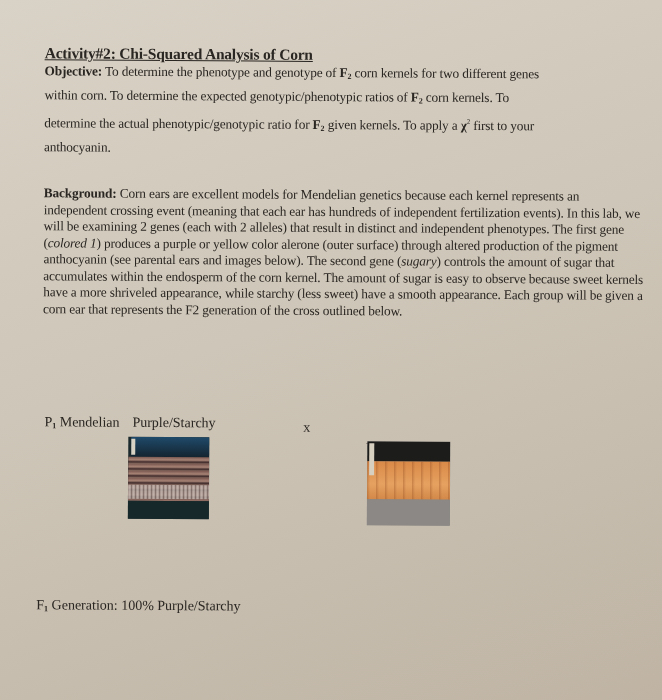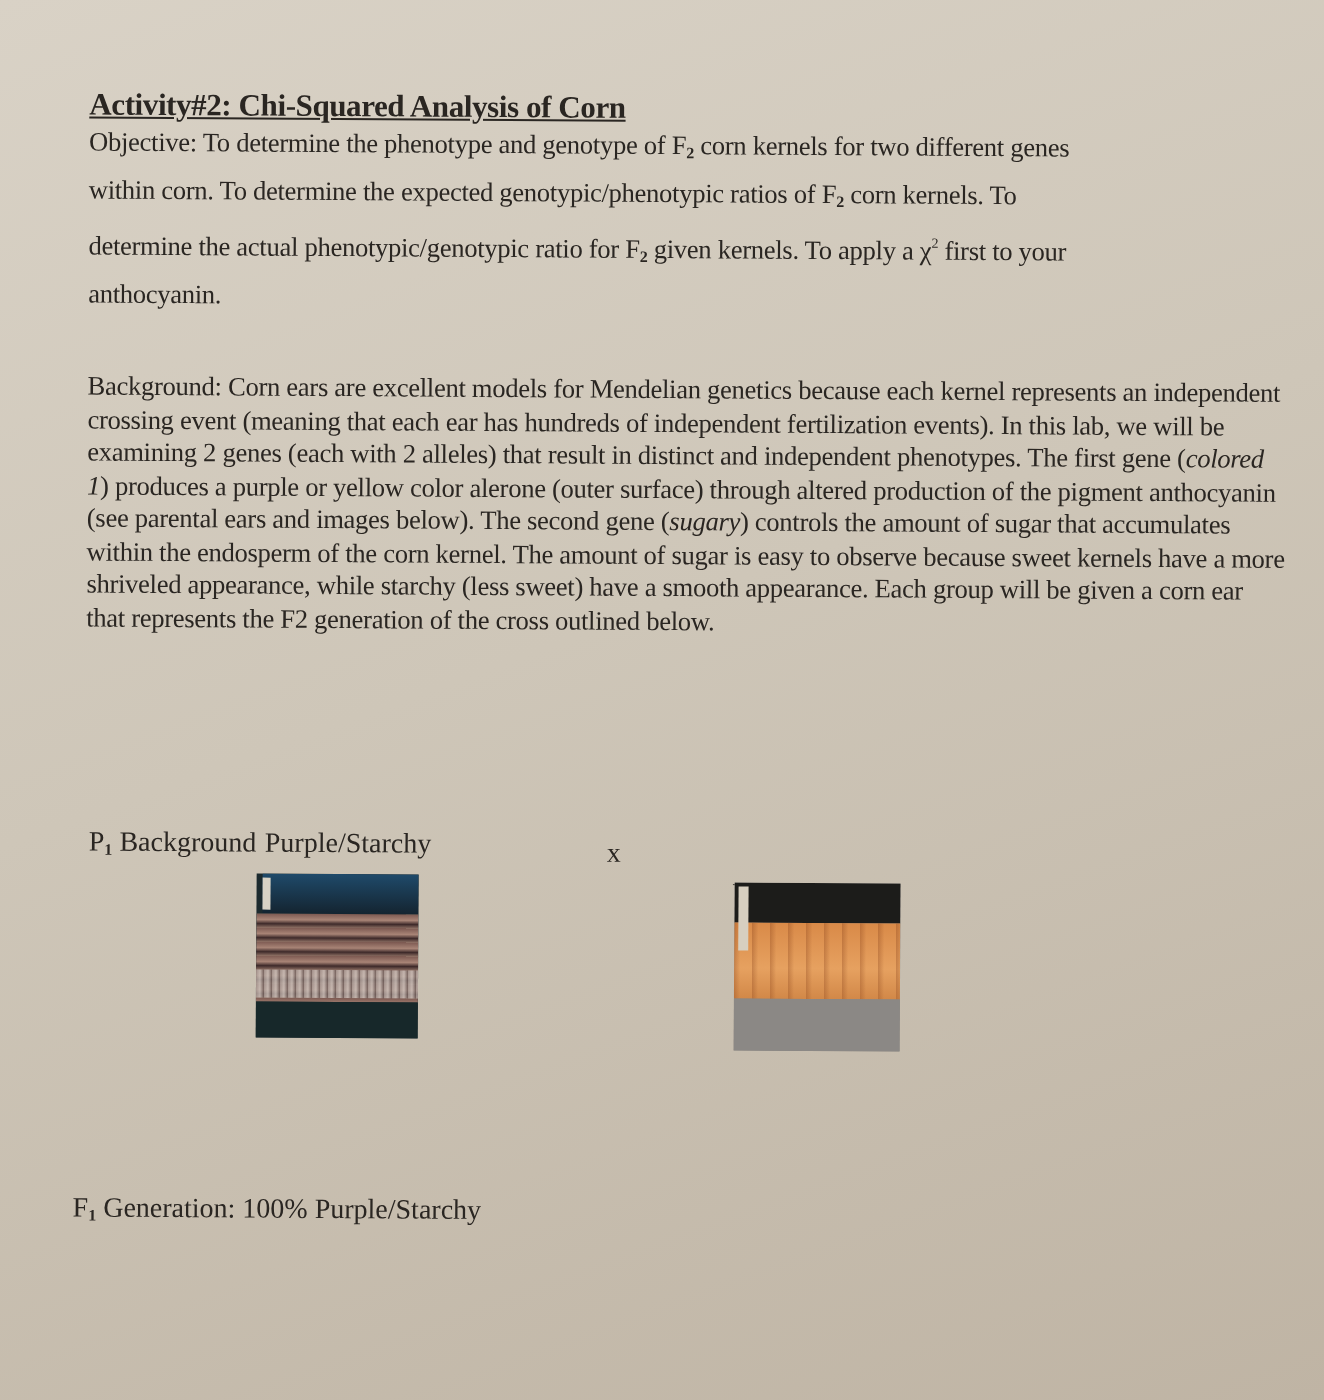--- a/index.html
+++ b/index.html
@@ -31,21 +31,21 @@
       letter-spacing: -0.2px;
     }
     .para {
       position: absolute;
       left: 45px;
       width: 600px;
       font-size: 13.3px;
       line-height: 16.5px;
       letter-spacing: -0.15px;
     }
-    .para b { font-weight: normal; }
+    .para b { font-weight: bold; }
     .objective { top: 61px; line-height: 20px; width: 590px; }
     .background { top: 185px; width: 600px; }
     sub.small { font-size: 8px; vertical-align: -2px; font-weight: bold; }
     sup.small { font-size: 7px; vertical-align: 6px; }
     .gen-row {
       position: absolute;
       top: 414px;
       font-size: 14px;
     }
     .p1-label { left: 47px; }
@@ -104,21 +104,21 @@
     <span>within corn.  To determine the expected genotypic/phenotypic ratios of </span><b>F</b><sub class="small">2</sub><span> corn kernels. To</span><br>
     <span>determine the actual phenotypic/genotypic ratio for </span><b>F</b><sub class="small">2</sub><span> given kernels.  To apply a </span><b>χ</b><sup class="small">2</sup><span> first to your</span><br>
     <span>anthocyanin.</span>
   </div>
 
   <div class="para background">
     <b>Background:</b><span> Corn ears are excellent models for Mendelian genetics because each kernel represents an independent crossing event (meaning that each ear has hundreds of independent fertilization events).  In this lab, we will be examining 2 genes (each with 2 alleles) that result in distinct and independent phenotypes.  The first gene (</span><i>colored 1</i><span>) produces a purple or yellow color alerone (outer surface) through altered production of the pigment anthocyanin (see parental ears and images below).  The second gene (</span><i>sugary</i><span>) controls the amount of sugar that accumulates within the endosperm of the corn kernel.  The amount of sugar is easy to observe because sweet kernels have a more shriveled appearance, while starchy (less sweet) have a smooth appearance.  Each group will be given a corn ear that represents the F2 generation of the cross outlined below.</span>
   </div>
 
   <div class="gen-row p1-label">
-    <span>P</span><sub class="small">1</sub><span> Background</span>
+    <span>P</span><sub class="small">1</sub><span> Mendelian</span>
   </div>
   <div class="gen-row purple-label">Purple/Starchy</div>
   <div class="gen-row x-sep">x</div>
   <div class="gen-row yellow-label">Yellow/Sweet</div>
 
   <div class="ear ear-purple">
     <div class="top"></div>
     <div class="cob"></div>
     <div class="rows"></div>
     <div class="rows2"></div>

